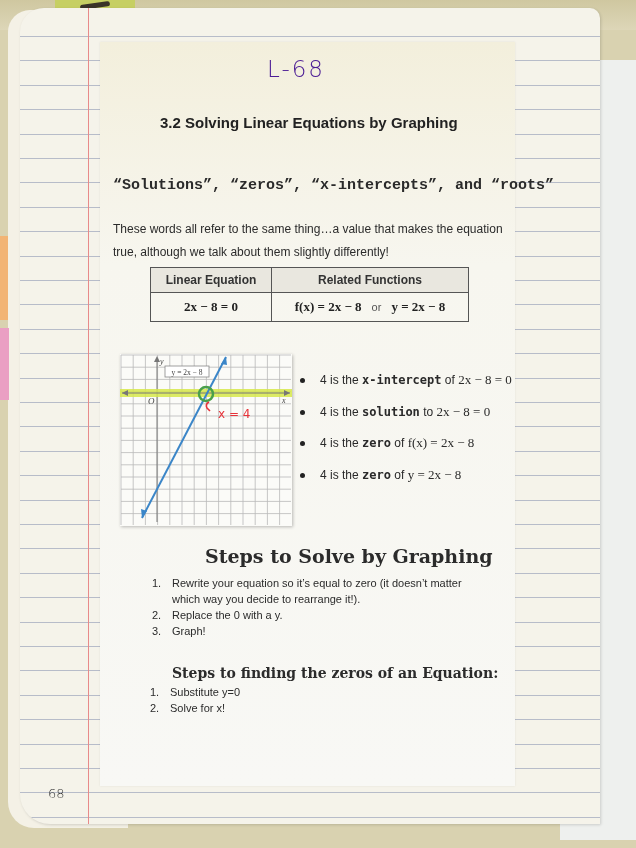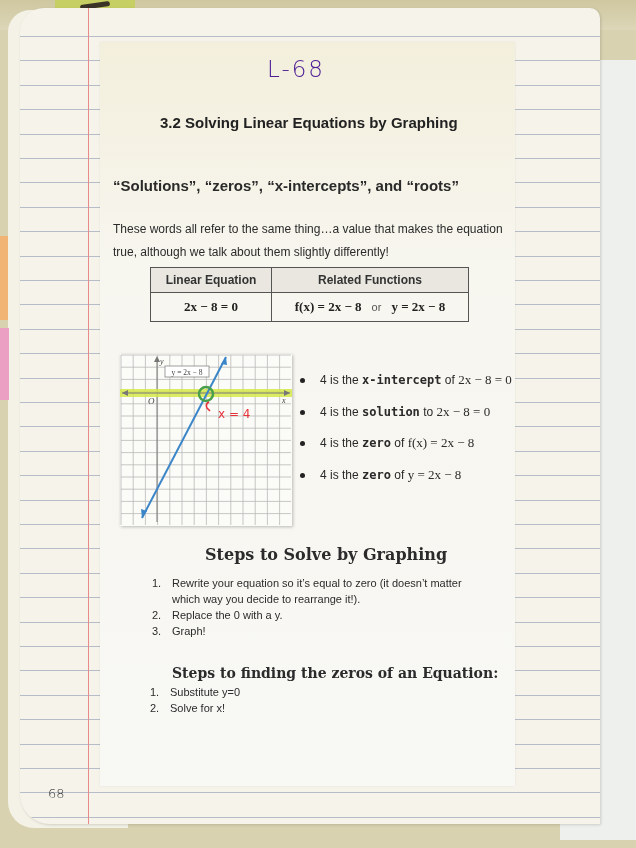--- a/index.html
+++ b/index.html
@@ -11,33 +11,33 @@
   .sticky-pink{position:absolute;left:0;top:328px;width:9px;height:72px;background:#ea9fc3;}
   .notebook-left{position:absolute;left:8px;top:10px;width:120px;height:818px;background:#f4f1e6;border-radius:22px 0 0 26px;}
   .notebook-right{position:absolute;left:560px;top:60px;width:76px;height:780px;background:#eef0ee;}
   .page{position:absolute;left:20px;top:8px;width:580px;height:816px;background:#f5f3ea;border-radius:24px 10px 0 30px;box-shadow:1px 1px 3px rgba(0,0,0,.15);overflow:hidden;}
   .rule{position:absolute;left:0;height:1px;background:#b7bcc9;}
   .margin-line{position:absolute;left:68px;top:0;width:1px;height:816px;background:#e88a8a;}
   .sheet{position:absolute;left:100px;top:42px;width:415px;height:744px;background:#f7f6ef;box-shadow:0 0 2px rgba(0,0,0,.08);}
   .sheet-fade{position:absolute;inset:0;background:linear-gradient(180deg,#f3efdc 0%,#f7f6ef 30%,#f8f8f5 100%);}
   .lnum{position:absolute;left:267px;top:56px;color:#4c1d95;font-family:"DejaVu Sans",sans-serif;font-size:23px;font-weight:300;letter-spacing:2px;}
   .title{position:absolute;left:160px;top:114px;font-size:15px;font-weight:bold;color:#222;}
-  .subtitle{position:absolute;left:113px;top:177px;font-family:Liberation Sans, sans-serif;font-size:15px;font-weight:bold;color:#2a2a2a;}
+  .subtitle{position:absolute;left:113px;top:177px;font-family:Liberation Mono, monospace;font-size:15px;font-weight:bold;color:#2a2a2a;}
   .intro{position:absolute;left:113px;top:218px;width:390px;font-size:12px;line-height:23px;color:#2b2b2b;}
   table.eq{position:absolute;left:150px;top:267px;border-collapse:collapse;border:1.5px solid #333;font-size:12px;padding-left:44px;}
   table.eq th{background:#e9e7df;font-weight:bold;color:#333;padding:4px 8px;border:1px solid #555;height:16px;}
   table.eq td{padding:6px 8px;border:1px solid #555;font-family:"Liberation Serif",serif;font-weight:bold;font-size:13px;text-align:center;color:#222;height:16px;}
   table.eq .or{font-family:"Liberation Sans",sans-serif;font-weight:normal;font-size:11px;color:#555;margin:0 10px;}
   .graph{position:absolute;left:120px;top:354px;width:172px;height:172px;background:#fbfbf8;box-shadow:1px 1px 3px rgba(0,0,0,.25);}
   .bullets{position:absolute;left:300px;top:372px;font-size:12px;color:#2a2a2a;list-style:none;margin:0;padding:0;}
   .bullets li{height:31.5px;position:relative;padding-left:20px;}
   .bullets li::before{content:"";position:absolute;left:0;top:6px;width:5px;height:5px;border-radius:50%;background:#222;}
   .bullets .kw{font-family:"DejaVu Sans Mono",monospace;font-weight:bold;font-size:12px;}
   .bullets .m{font-family:"Liberation Serif",serif;font-size:13px;}
-  .h2{position:absolute;font-family:"DejaVu Serif",serif;font-weight:bold;color:#2b2b2b;font-size:16px;}
+  .h2{position:absolute;font-family:"DejaVu Serif",serif;font-weight:bold;color:#2b2b2b;font-size:19px;}
   ol.steps{position:absolute;margin:0;padding:0;list-style:none;font-size:11px;color:#2b2b2b;}
   ol.steps li{position:relative;padding-left:20px;line-height:16px;}
   ol.steps .n{position:absolute;left:0;top:0;}
   .pgnum{position:absolute;left:48px;top:786px;font-family:"DejaVu Sans",sans-serif;font-size:13px;color:#333;font-weight:200;}
 </style>
 </head>
 <body>
 
 <div class="bg-top"></div>
 <div class="tab-green"></div>

